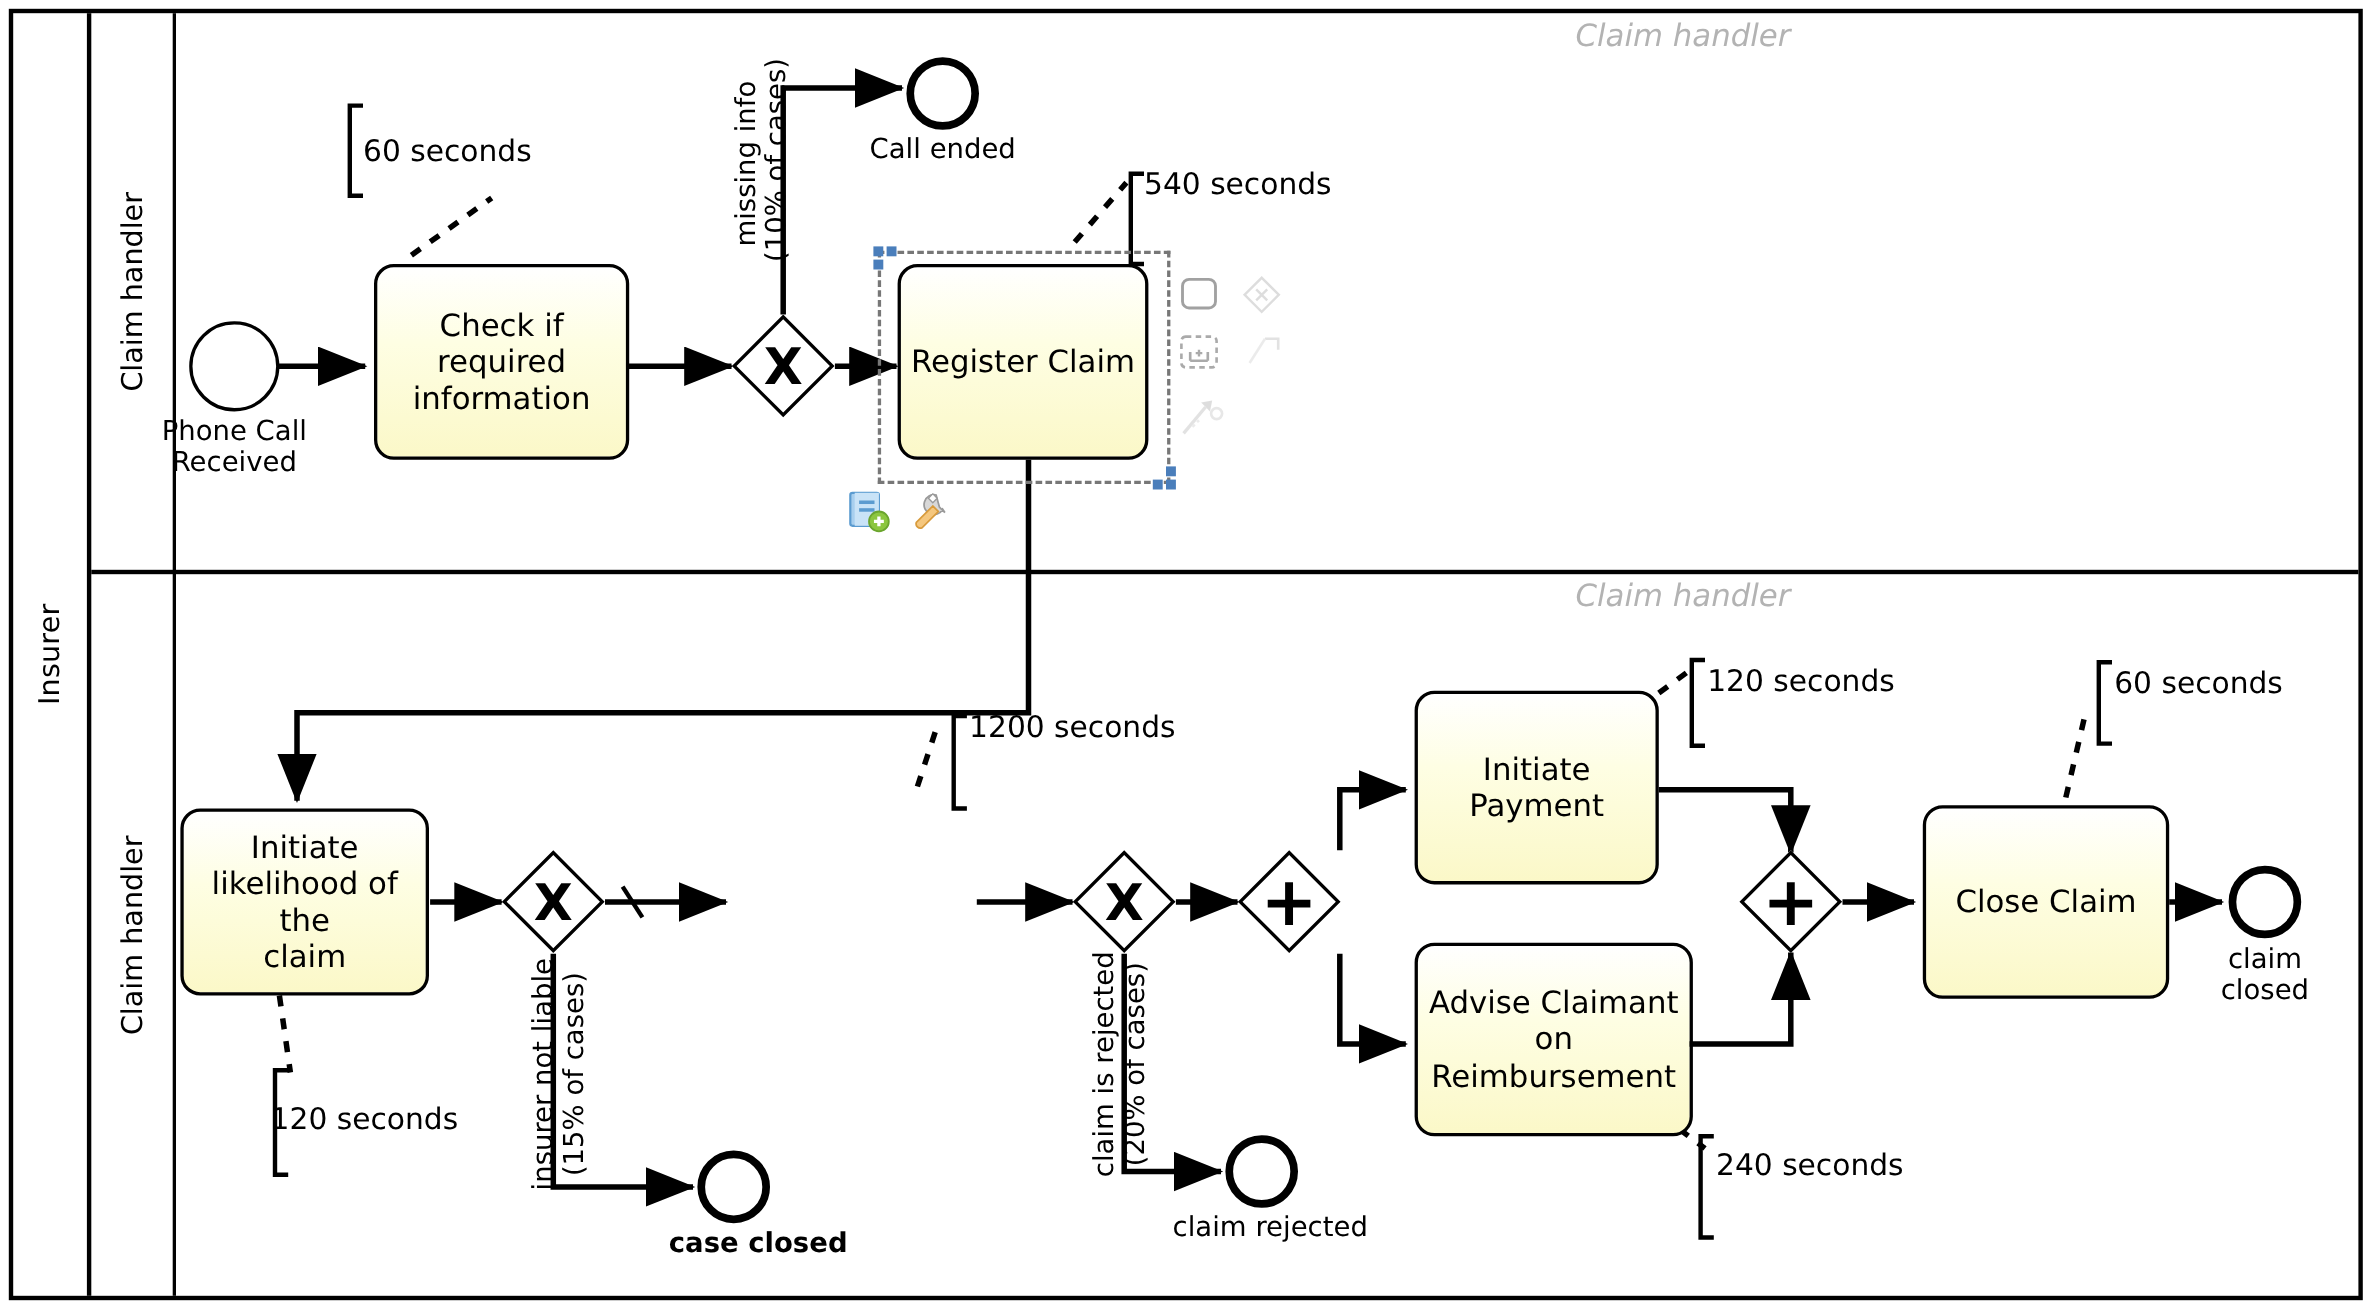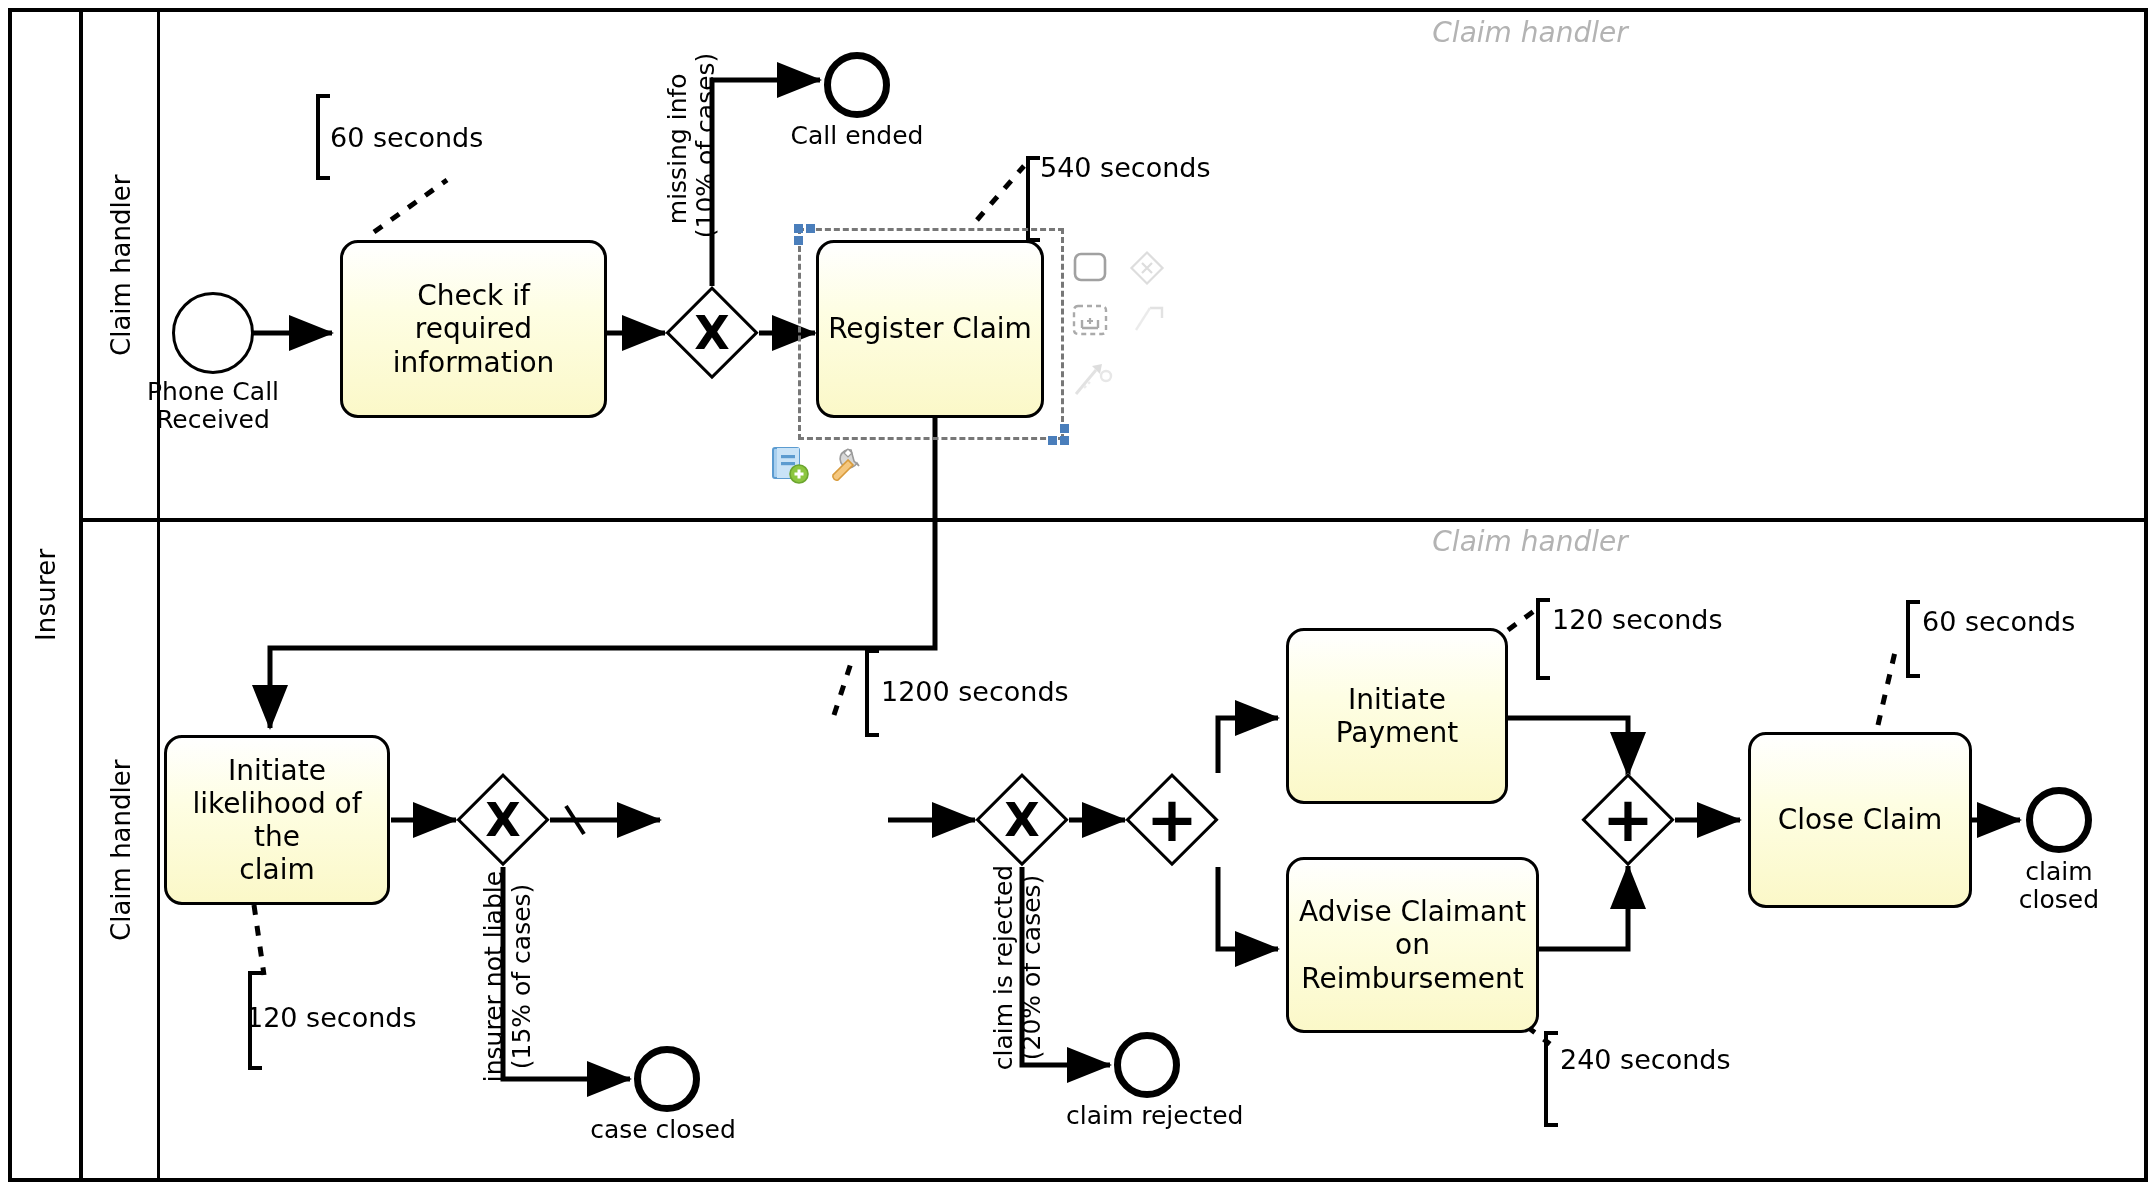--- a/index.html
+++ b/index.html
@@ -170,21 +170,21 @@
       <path d="M1920,602 L1908,602 L1908,676 L1920,676"></path>
     </g>
   </svg>
 
   <div class="node event start" style="left:172px;top:292px;width:82px;height:82px;"></div>
   <div class="event-label wrap" style="left:118px;top:378px;width:190px;">
     <span>Phone Call</span><br>
     <span>Received</span>
   </div>
 
-  <div class="node task" style="left:340px;top:240px;width:267px;height:178px;">
+  <div class="node task" style="left:340px;top:240px;width:232px;height:178px;">
     <div>
       <span>Check if</span>
       <span>required</span>
       <span>information</span>
     </div>
   </div>
   <div class="annot" style="left:330px;top:122px;">60 seconds</div>
 
   <div class="gw" style="left:665px;top:286px;width:94px;height:94px;">
     <div class="diamond"></div>
@@ -276,23 +276,23 @@
   <div class="gw" style="left:456px;top:773px;width:94px;height:94px;">
     <div class="diamond"></div>
     <div class="mark x">X</div>
   </div>
   <div class="flow-label" style="left:452px;top:862px;height:260px;">
     <span>insurer not liable</span>
     <span>(15% of cases)</span>
   </div>
 
   <div class="node event end" style="left:634px;top:1046px;width:66px;height:66px;"></div>
-  <div class="event-label" style="left:588px;top:1116px;width:150px;">case closed</div>
-
-  <div class="annot" style="left:881px;top:676px;">1200 seconds</div>
+  <div class="event-label" style="left:608px;top:1116px;width:150px;font-weight:bold;">case closed</div>
+
+  <div class="annot" style="left:881px;top:646px;">1200 seconds</div>
 
   <div class="gw" style="left:975px;top:773px;width:94px;height:94px;">
     <div class="diamond"></div>
     <div class="mark x">X</div>
   </div>
   <div class="flow-label" style="left:962px;top:858px;height:250px;">
     <span>claim is rejected</span>
     <span>(20% of cases)</span>
   </div>
 

